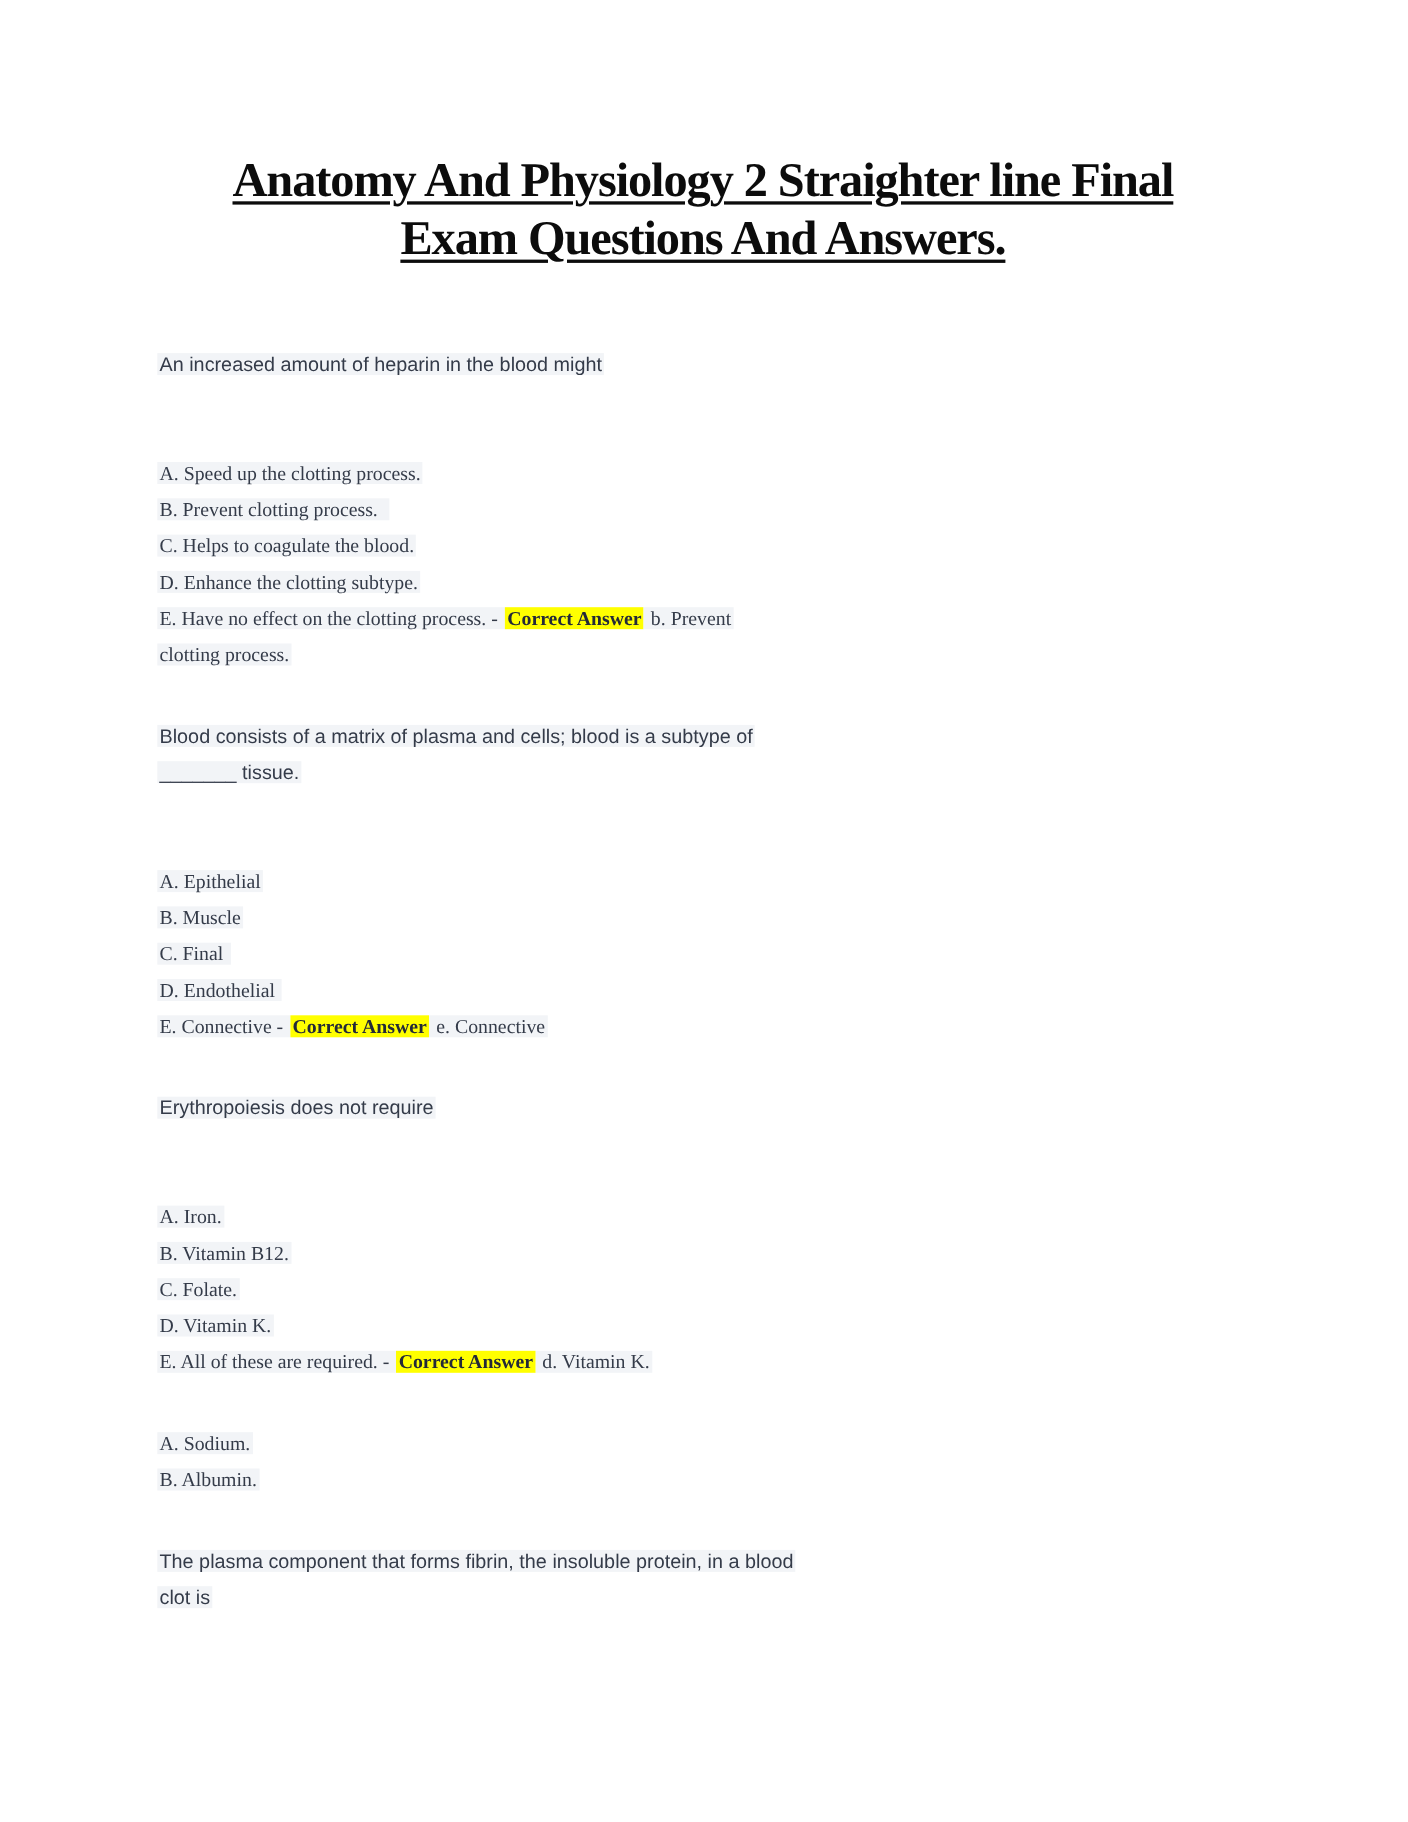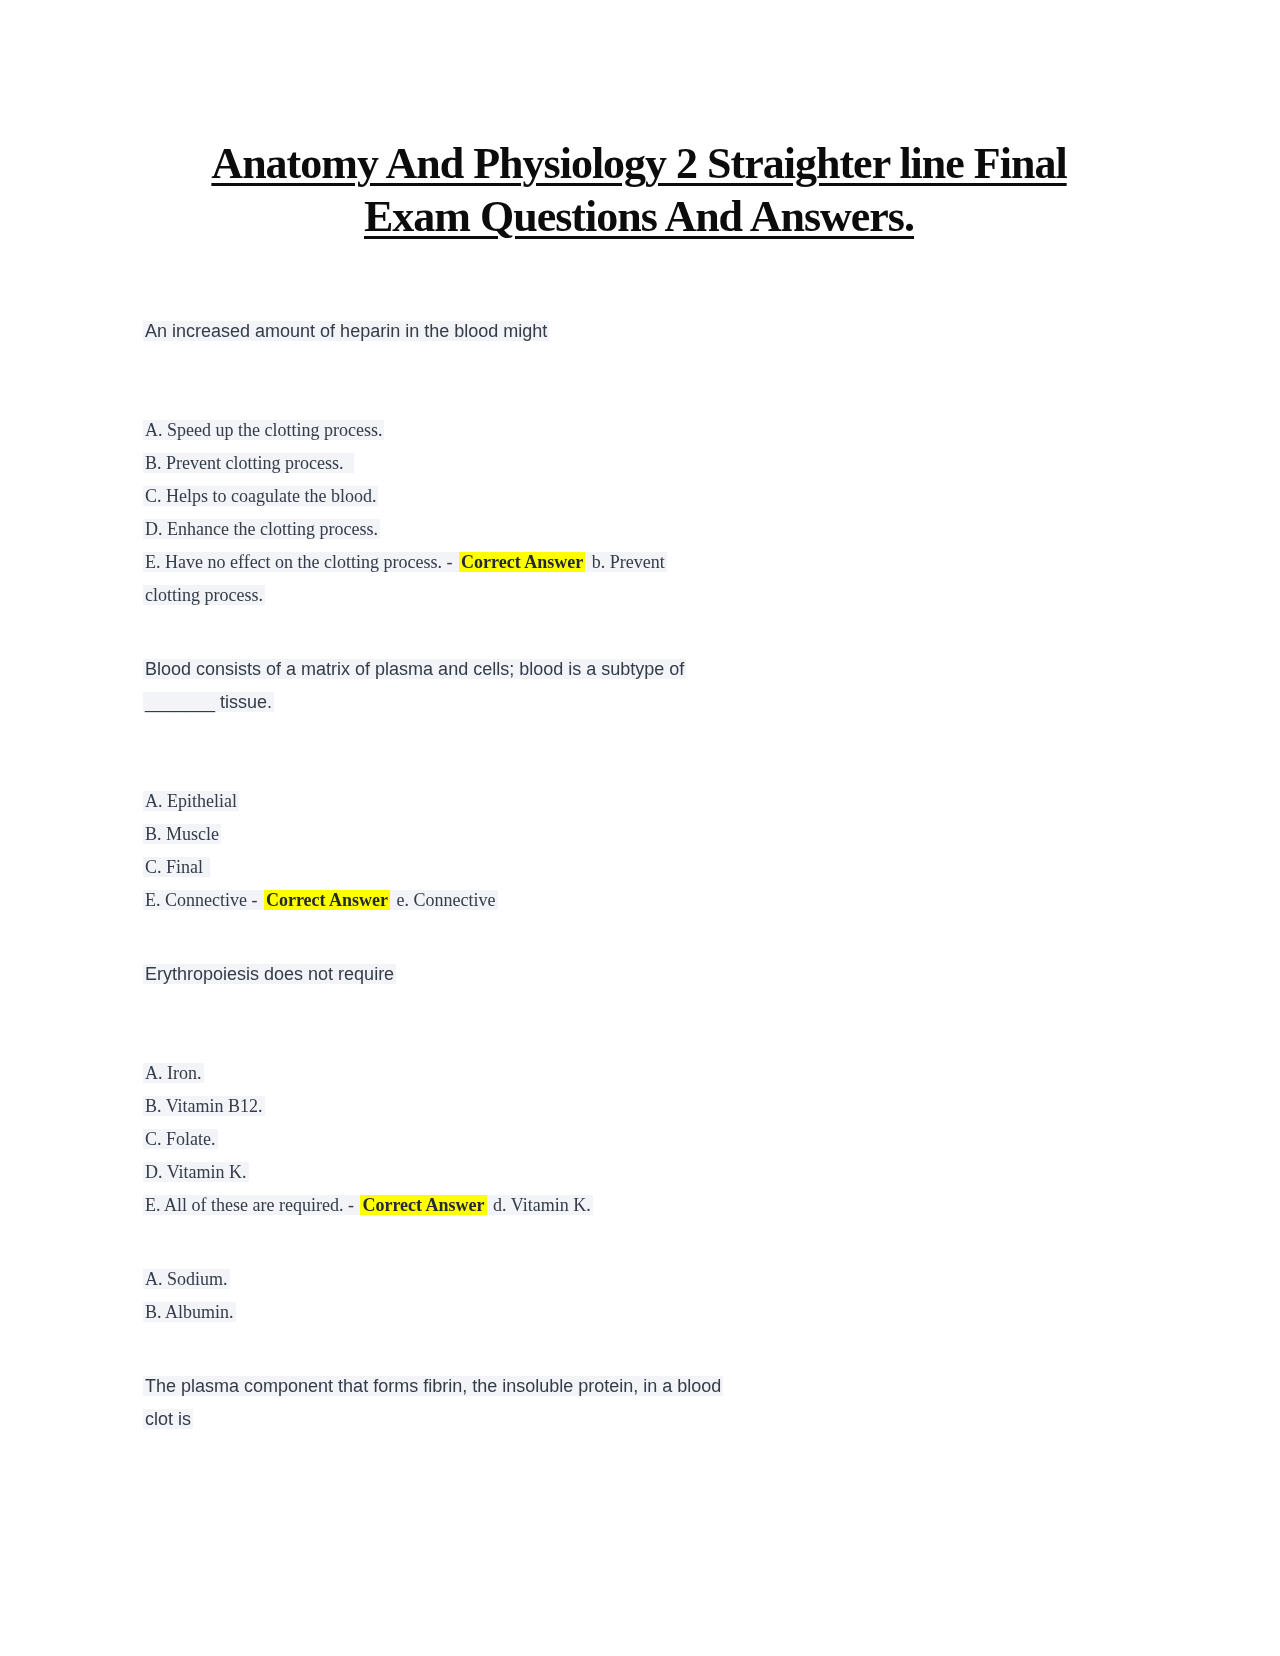--- a/index.html
+++ b/index.html
@@ -62,32 +62,33 @@
     <span class="u">Exam Questions And Answers.</span>
   </h1>
   <div id="content-root">
       <div class="block question">
         <div class="line"><span class="seg">An increased amount of heparin in the blood might</span></div>
       </div>
       <div class="block options">
         <div class="line"><span class="seg">A. Speed up the clotting process.</span></div>
         <div class="line"><span class="seg">B. Prevent clotting process.  </span></div>
         <div class="line"><span class="seg">C. Helps to coagulate the blood.</span></div>
-        <div class="line"><span class="seg">D. Enhance the clotting process.</span></div>
+        <div class="line"><span class="seg">D. Enhance the clotting subtype.</span></div>
         <div class="line"><span class="seg">E. Have no effect on the clotting process. - </span><span class="seg answer">Correct Answer</span><span class="seg"> b. Prevent</span></div>
         <div class="line"><span class="seg">clotting process.</span></div>
       </div>
       <div class="block question">
         <div class="line"><span class="seg">Blood consists of a matrix of plasma and cells; blood is a subtype of</span></div>
         <div class="line"><span class="seg">_______ tissue.</span></div>
       </div>
       <div class="block options">
         <div class="line"><span class="seg">A. Epithelial</span></div>
         <div class="line"><span class="seg">B. Muscle</span></div>
         <div class="line"><span class="seg">C. Final </span></div>
+        <div class="line"><span class="seg">D. Endothelial </span></div>
         <div class="line"><span class="seg">E. Connective - </span><span class="seg answer">Correct Answer</span><span class="seg"> e. Connective</span></div>
       </div>
       <div class="block question">
         <div class="line"><span class="seg">Erythropoiesis does not require</span></div>
       </div>
       <div class="block options">
         <div class="line"><span class="seg">A. Iron.</span></div>
         <div class="line"><span class="seg">B. Vitamin B12.</span></div>
         <div class="line"><span class="seg">C. Folate.</span></div>
         <div class="line"><span class="seg">D. Vitamin K.</span></div>

